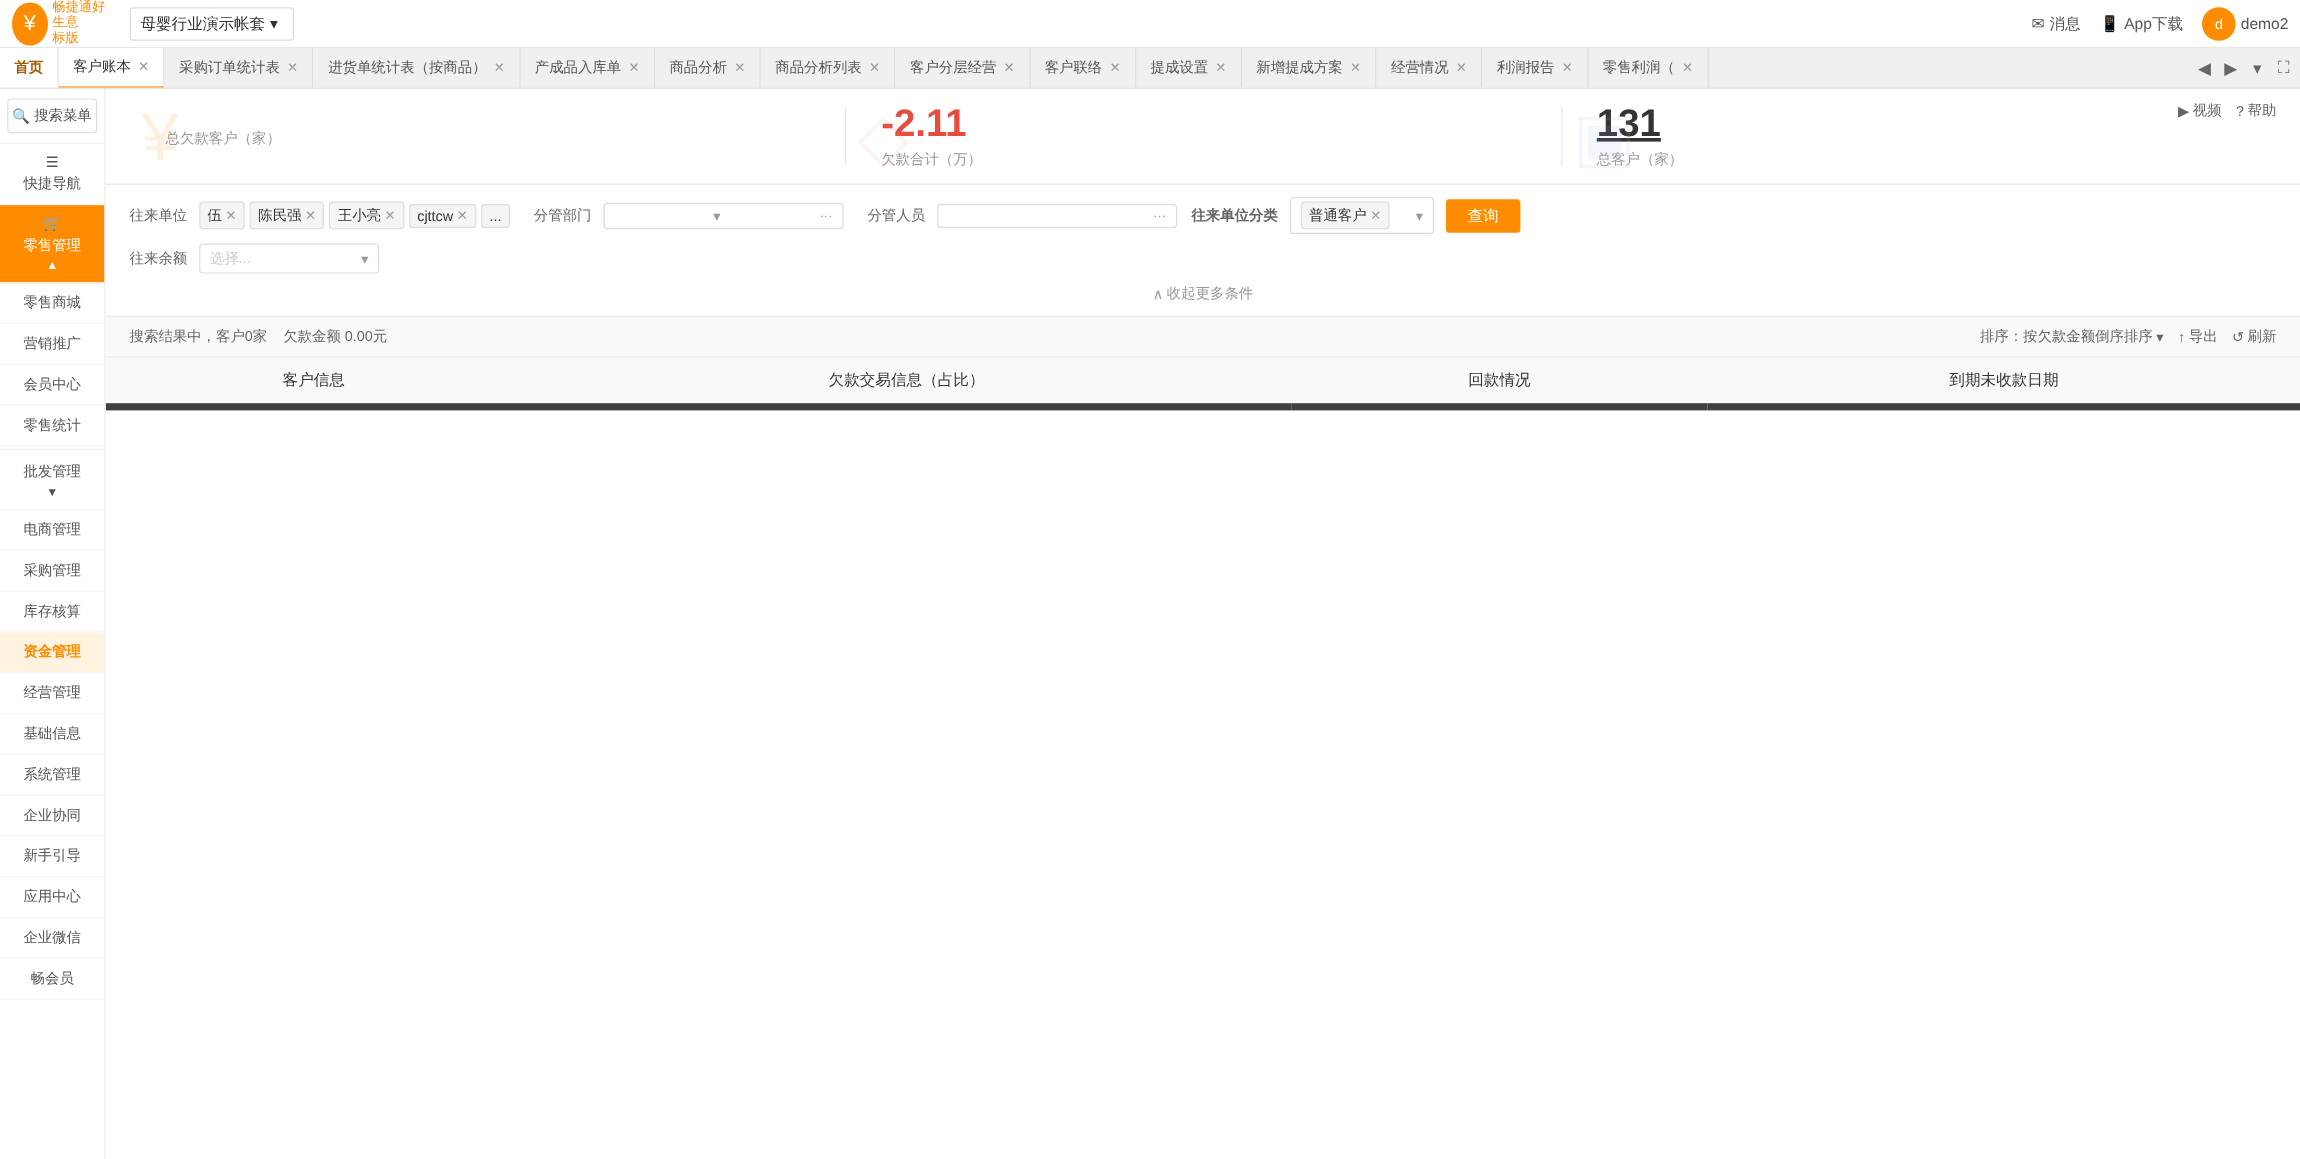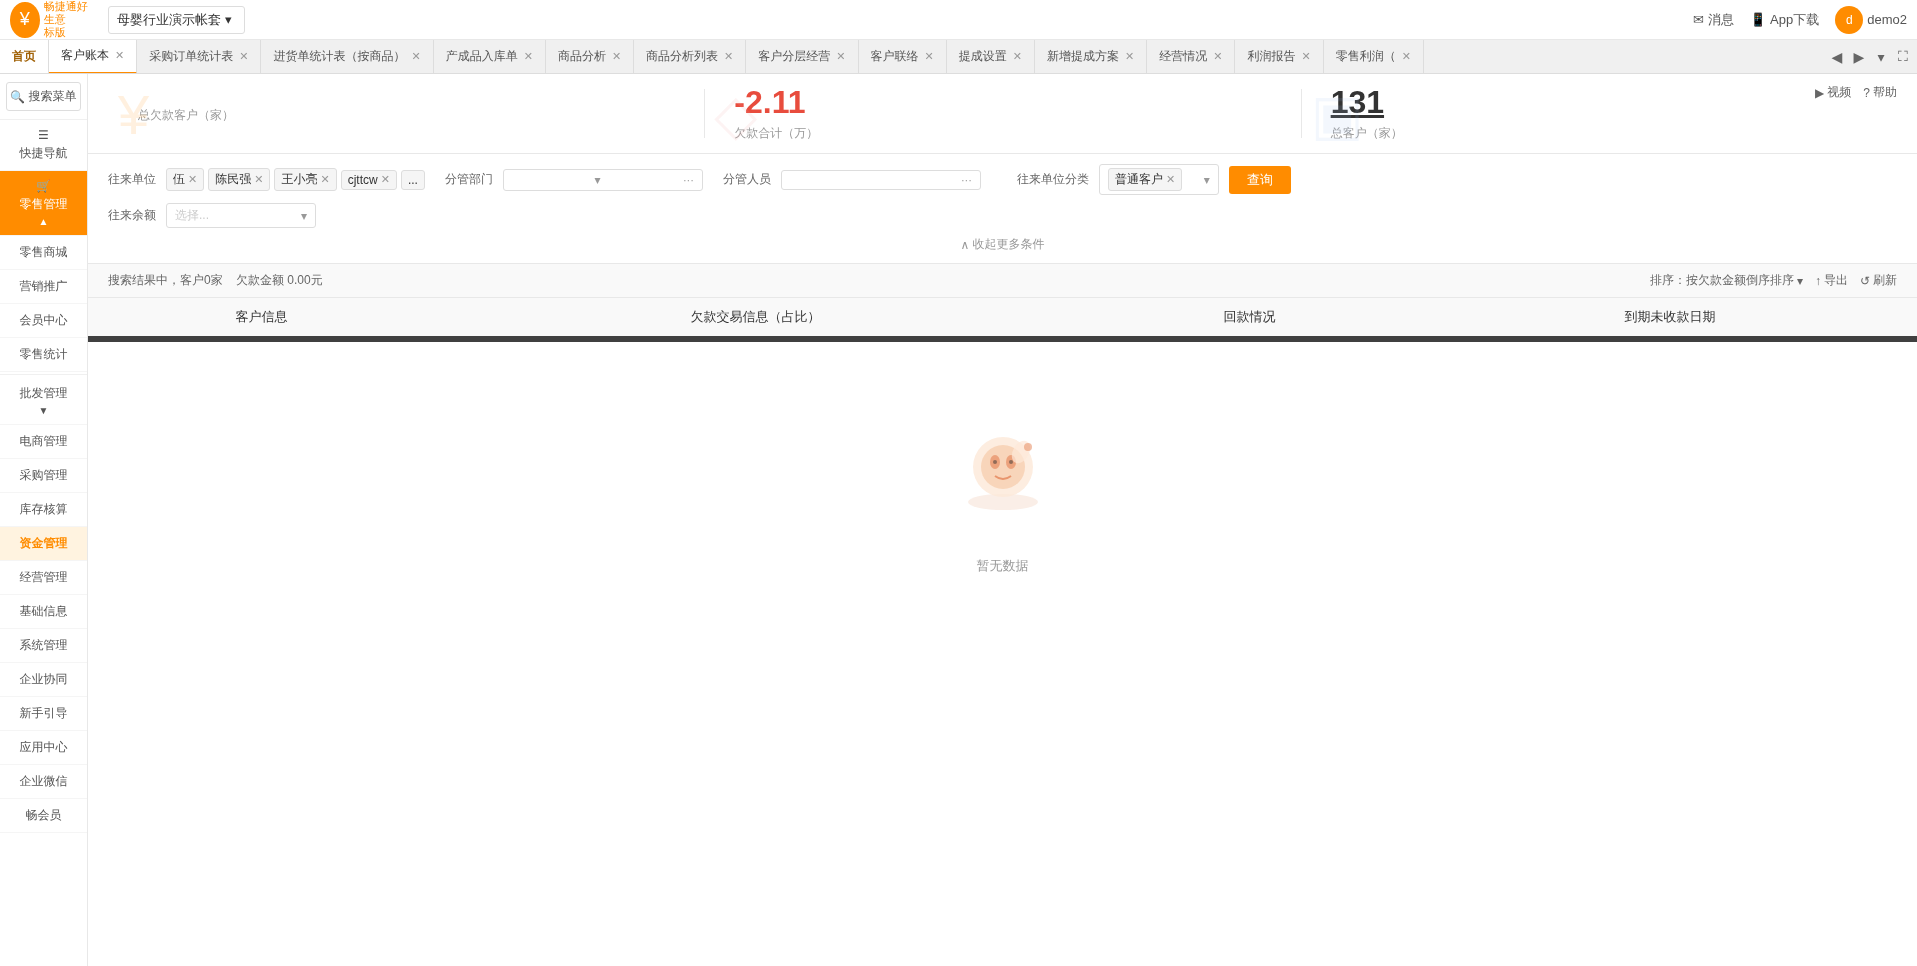--- a/index.html
+++ b/index.html
@@ -311,21 +311,21 @@
           <div class="filter-select filter-select-wide">
             <span style="color:#ccc;"></span>
             <span class="arrow">▾</span>
             <span style="margin-left:auto; color:#999; font-size:11px;">···</span>
           </div>
           <span class="filter-label" style="margin-left:10px;">分管人员</span>
           <div class="filter-select filter-select-wide">
             <span style="color:#ccc;"></span>
             <span style="margin-left:auto; color:#999; font-size:11px;">···</span>
           </div>
-          <span class="filter-label" style="margin-left:26px;">往来单位分类</span>
+          <span class="filter-label" style="margin-left:2px;font-weight:bold;">往来单位分类</span>
           <div class="filter-select">
             <div class="filter-tag" style="margin-right:4px;">
               <span>普通客户</span>
               <span class="tag-close">✕</span>
             </div>
             <span class="arrow">▾</span>
           </div>
           <button class="query-btn">查询</button>
         </div>
         <div class="filter-row">
@@ -369,33 +369,16 @@
             <tr>
               <th>客户信息</th>
               <th>欠款交易信息（占比）</th>
               <th>回款情况</th>
               <th>到期未收款日期</th>
             </tr>
           </thead>
           <tbody>
           </tbody>
         </table>
-        <div class="empty-state">
-          <div class="empty-icon">
-            <svg width="100" height="100" viewBox="0 0 100 100">
-              <ellipse cx="50" cy="80" rx="35" ry="8" fill="#f5ddd0" opacity="0.5"></ellipse>
-              <circle cx="50" cy="45" r="30" fill="#fde8d8" opacity="0.8"></circle>
-              <circle cx="50" cy="45" r="22" fill="#f5c5a0" opacity="0.6"></circle>
-              <ellipse cx="42" cy="40" rx="5" ry="7" fill="#e8956d" opacity="0.8"></ellipse>
-              <ellipse cx="58" cy="40" rx="5" ry="7" fill="#e8956d" opacity="0.8"></ellipse>
-              <circle cx="42" cy="40" r="2" fill="#333" opacity="0.5"></circle>
-              <circle cx="58" cy="40" r="2" fill="#333" opacity="0.5"></circle>
-              <path d="M42 54 Q50 60 58 54" stroke="#e8956d" stroke-width="2" fill="none"></path>
-              <ellipse cx="68" cy="30" rx="8" ry="12" fill="#fde8d8" opacity="0.7" transform="rotate(30 68 30)"></ellipse>
-              <circle cx="75" cy="25" r="4" fill="#e8956d" opacity="0.6"></circle>
-            </svg>
-          </div>
-          <div class="empty-text">暂无数据</div>
-        </div>
       </div>
     </div>
   </div>
 </div>
 
 </body></html>

